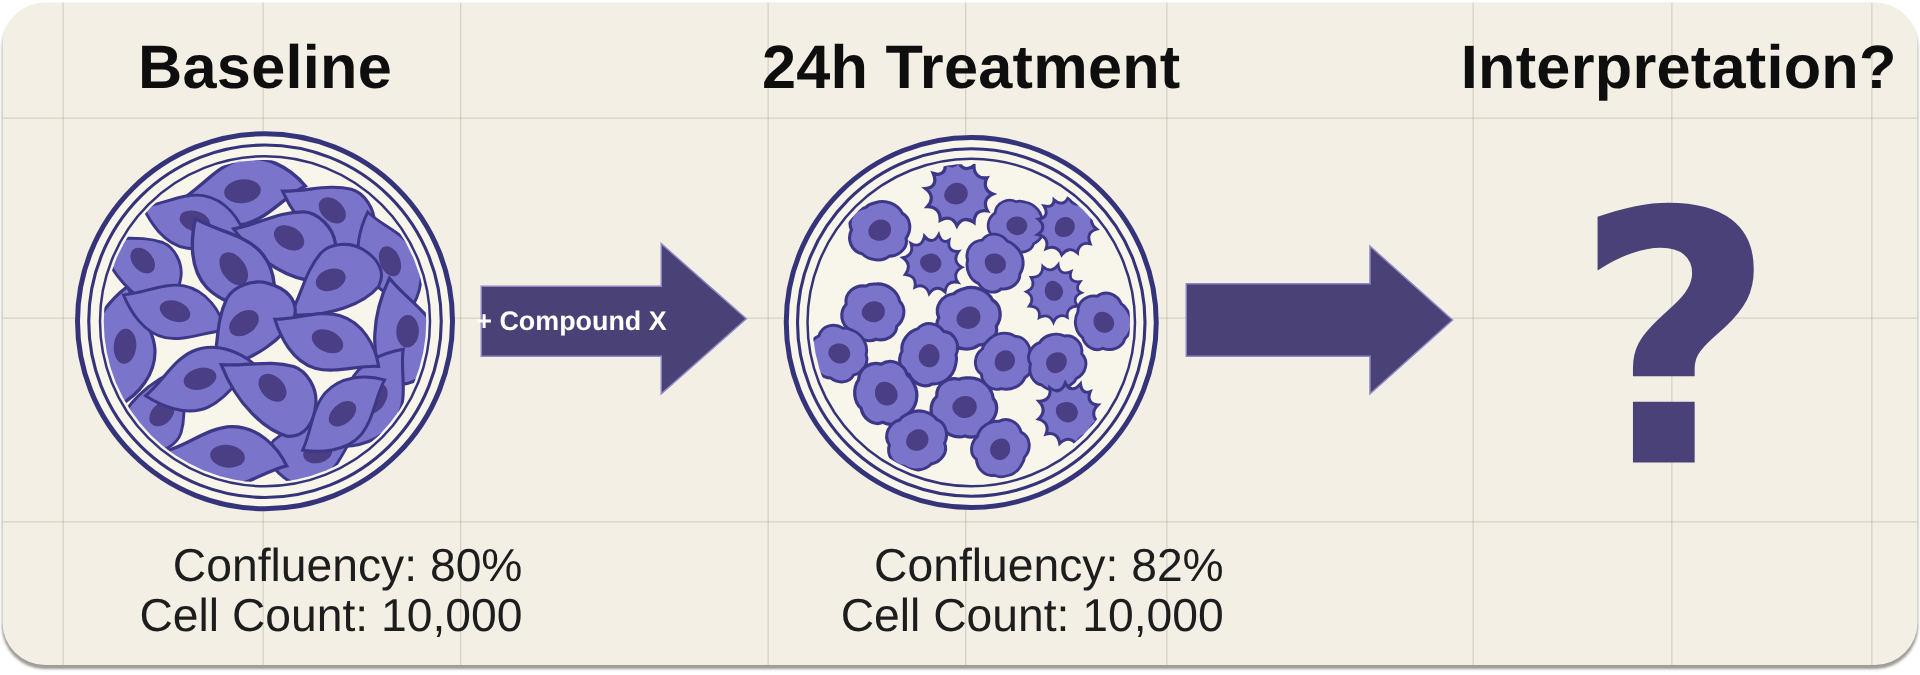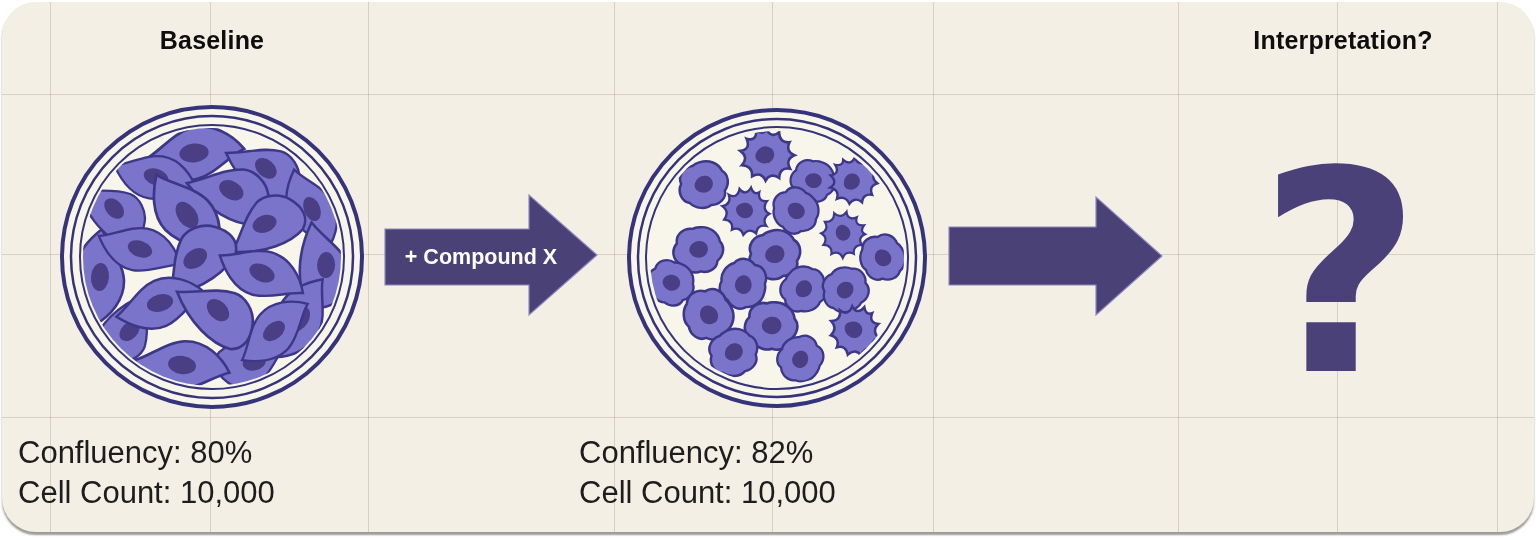--- a/index.html
+++ b/index.html
@@ -1,26 +1,26 @@
 <!DOCTYPE html>
 <html><head>
 <meta charset="utf-8">
 <style>
   html,body{margin:0;padding:0;background:#ffffff;font-family:"Liberation Sans",sans-serif;}
   .canvas{position:relative;width:1536px;height:540px;background:#ffffff;overflow:hidden;}
   .card{position:absolute;left:2px;top:2px;width:1532px;height:530px;background:#f3efe4;
         border-radius:34px;box-shadow:0 3px 2px rgba(75,72,64,0.55);overflow:hidden;}
   .grid-v{position:absolute;top:0;bottom:0;width:1px;background:rgba(138,131,112,0.28);}
   .grid-h{position:absolute;left:0;right:0;height:1px;background:rgba(138,131,112,0.28);}
-  .title{position:absolute;width:400px;text-align:center;font-weight:bold;font-size:25px;
+  .title{position:absolute;width:400px;text-align:center;font-weight:bold;font-size:49px;
          color:#0e0e0e;letter-spacing:0.2px;}
-  .stats{position:absolute;width:400px;text-align:left;font-size:31px;color:#1d1d1d;line-height:40px;}
+  .stats{position:absolute;width:400px;text-align:right;font-size:37px;color:#1d1d1d;line-height:40px;}
   .arrow-svg{position:absolute;overflow:visible;}
   .arrow-shape{fill:#4a4176;stroke:#8d88c2;stroke-width:1.2;}
-  .arrow-label{position:absolute;width:200px;text-align:center;color:#ffffff;font-weight:bold;
+  .arrow-label{position:absolute;width:200px;color:#ffffff;font-weight:bold;
                font-size:21.5px;line-height:22px;}
   .qmark{position:absolute;left:1240px;top:132px;width:196px;text-align:center;
          font-family:"DejaVu Sans",sans-serif;font-weight:bold;font-size:280px;line-height:1;
          color:#4a4178;}
   .dish{position:absolute;}
   .cell{fill:#7b74cb;stroke:#3d3787;stroke-width:2.6px;}
   .nuc{fill:#4a3f85;}
   .ring{fill:none;stroke:#35347a;}
   .dishfill{fill:#f8f5eb;}
 </style>
@@ -39,20 +39,21 @@
       <div class="grid-v" style="left:931px"></div>
       <div class="grid-v" style="left:1176px"></div>
       <div class="grid-v" style="left:1335px"></div>
       <div class="grid-v" style="left:1495px"></div>
       <div class="grid-h" style="top:92px"></div>
       <div class="grid-h" style="top:252px"></div>
       <div class="grid-h" style="top:415px"></div>
     </div>
 
     <div class="title" style="left:10px;top:24px">Baseline</div>
+    <div class="title" style="left:575px;top:24px">24h Treatment</div>
     <div class="title" style="left:1141px;top:24px">Interpretation?</div>
 
     <svg class="dish" style="left:50px;top:95px" width="320" height="320" viewBox="-160 -160 320 320">
       <defs>
         <g id="spindle1">
           <path class="cell" d="M -48 2 C -32 -5 -18 -21 0 -24 C 20 -27 38 -14 48 1 C 32 7 18 22 0 25 C -20 28 -38 13 -48 2 Z"></path>
           <ellipse class="nuc" cx="0" cy="0" rx="14" ry="9"></ellipse>
         </g>
         <g id="spindle2">
           <path class="cell" d="M -44 14 C -28 0 -20 -16 -2 -26 C 8 -31 24 -27 32 -17 C 42 -5 44 8 34 17 C 18 26 -12 28 -44 14 Z"></path>

